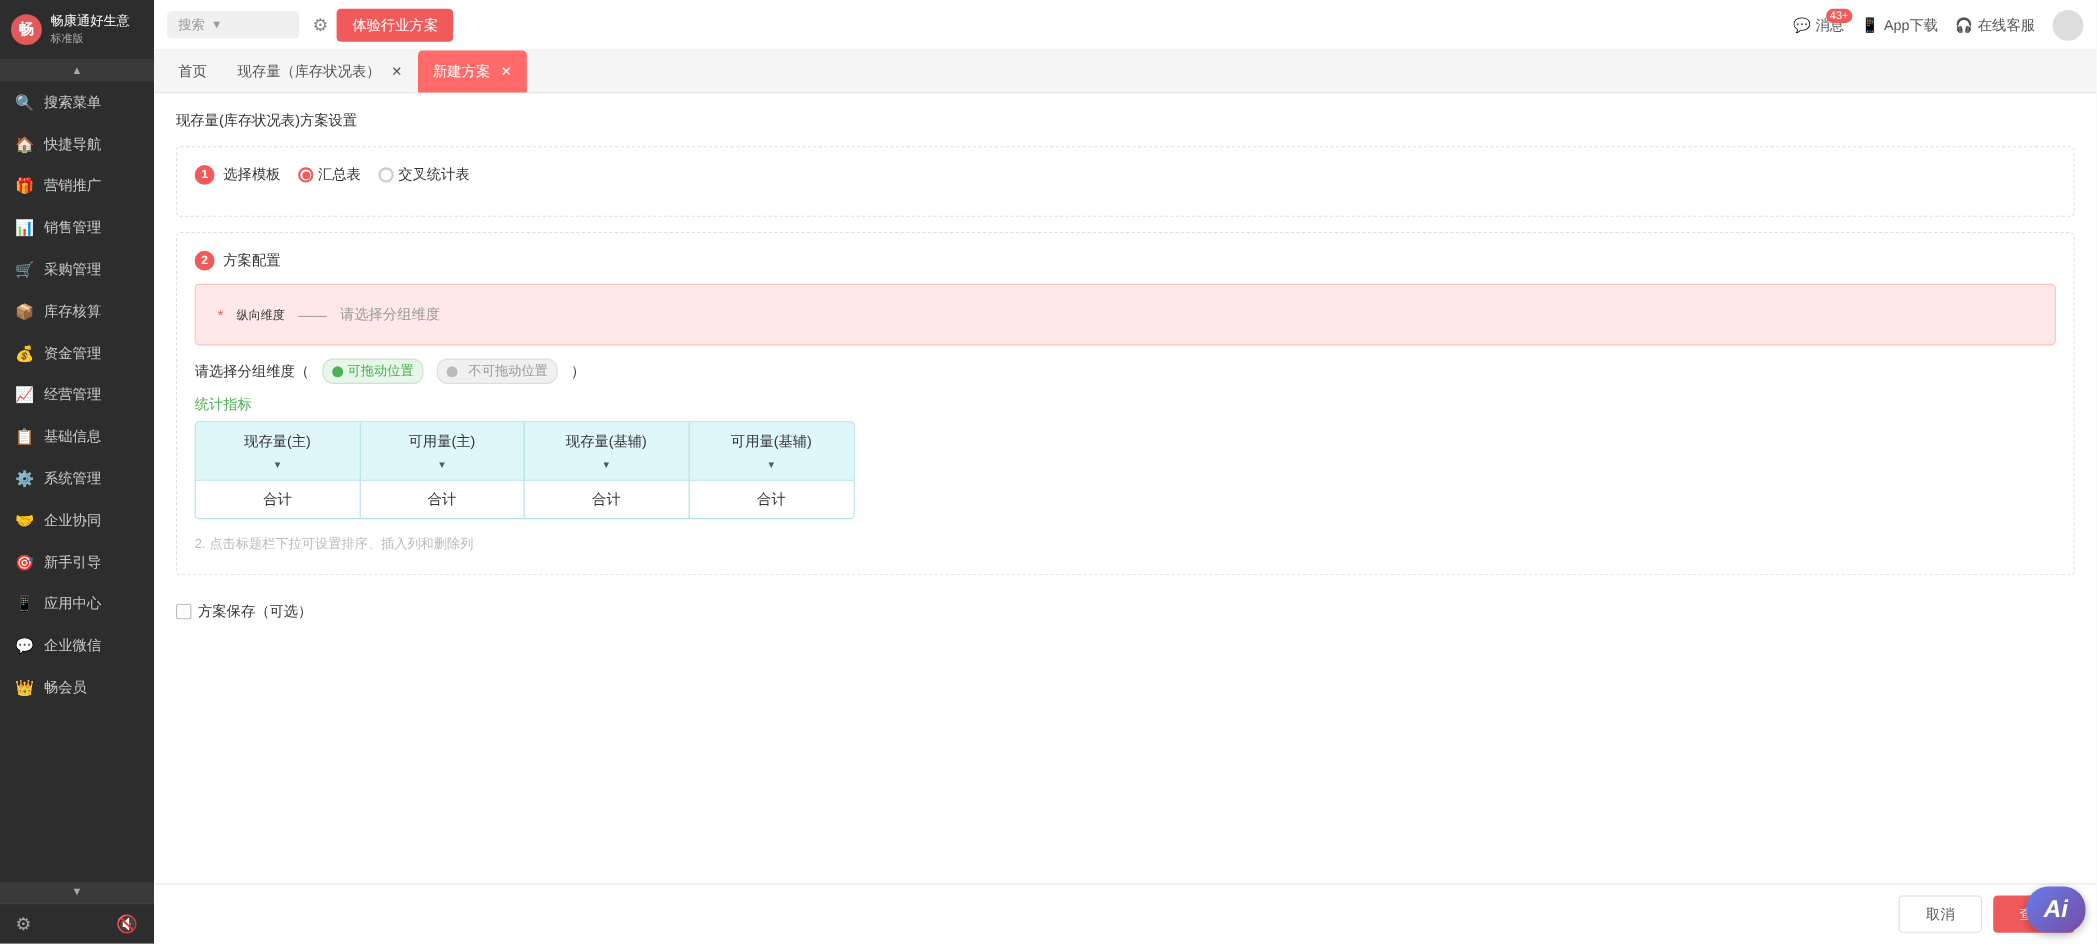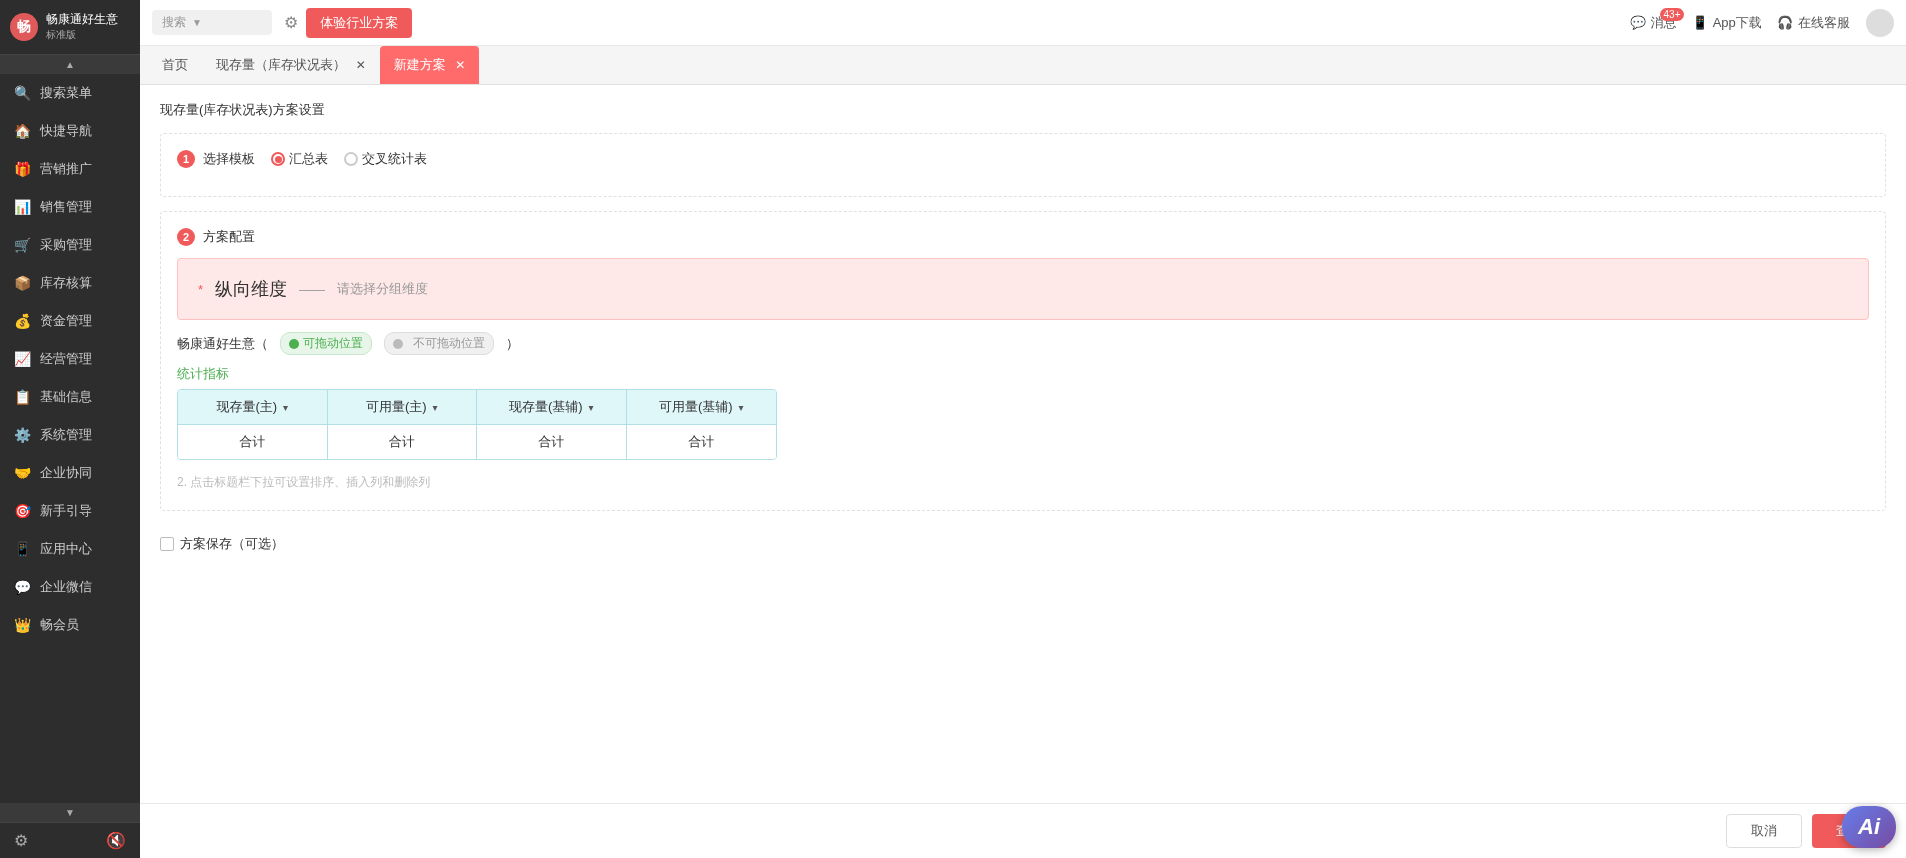--- a/index.html
+++ b/index.html
@@ -189,21 +189,21 @@
       background: #ffe8e8;
       border: 1px solid #ffc0c0;
       border-radius: 4px;
       padding: 18px 20px;
       margin-bottom: 12px;
     }
     .dimension-row {
       display: flex; align-items: center; gap: 12px;
     }
     .dim-required { color: #f05a5a; font-size: 13px; }
-    .dim-label { font-size: 18px; color: #333; }
+    .dim-label { font-size: 11px; color: #333; }
     .dim-dash { color: #999; }
     .dim-placeholder { color: #999; font-size: 13px; }
 
     
     .indicator-settings {
       display: flex; align-items: center; gap: 12px;
       margin-bottom: 10px; font-size: 13px; color: #333;
     }
     .toggle-badge {
       display: inline-flex; align-items: center;
@@ -226,20 +226,21 @@
     .stats-table { border: 1px solid #b0e0e6; border-radius: 4px; overflow: hidden; width: 600px; }
     .stats-table-header {
       display: grid; grid-template-columns: repeat(4, 1fr);
       background: #e0f7fa;
     }
     .stats-th {
       padding: 8px 12px;
       font-size: 13px; color: #333;
       display: flex; align-items: center; justify-content: center; gap: 6px;
       border-right: 1px solid #b0e0e6;
+      flex-direction: column;
     }
     .stats-th:last-child { border-right: none; }
     .stats-table-row {
       display: grid; grid-template-columns: repeat(4, 1fr);
       border-top: 1px solid #b0e0e6;
       background: #fff;
     }
     .stats-td {
       padding: 8px 12px;
       font-size: 13px; color: #333;
@@ -452,21 +453,21 @@
       <div class="dimension-area">
         <div class="dimension-row">
           <span class="dim-required">*</span>
           <span class="dim-label">纵向维度</span>
           <span class="dim-dash">——</span>
           <span class="dim-placeholder">请选择分组维度</span>
         </div>
       </div>
 
       <div class="indicator-settings">
-        <span>畅康通好生意（</span>
+        <span>请选择分组维度（</span>
         <span class="toggle-badge">
           <span class="toggle-dot"></span>
           <span>可拖动位置</span>
         </span>
         <span class="indicator-badge-gray">
           <span class="gray-dot"></span>
           <span>不可拖动位置</span>
         </span>
         <span>）</span>
       </div>

